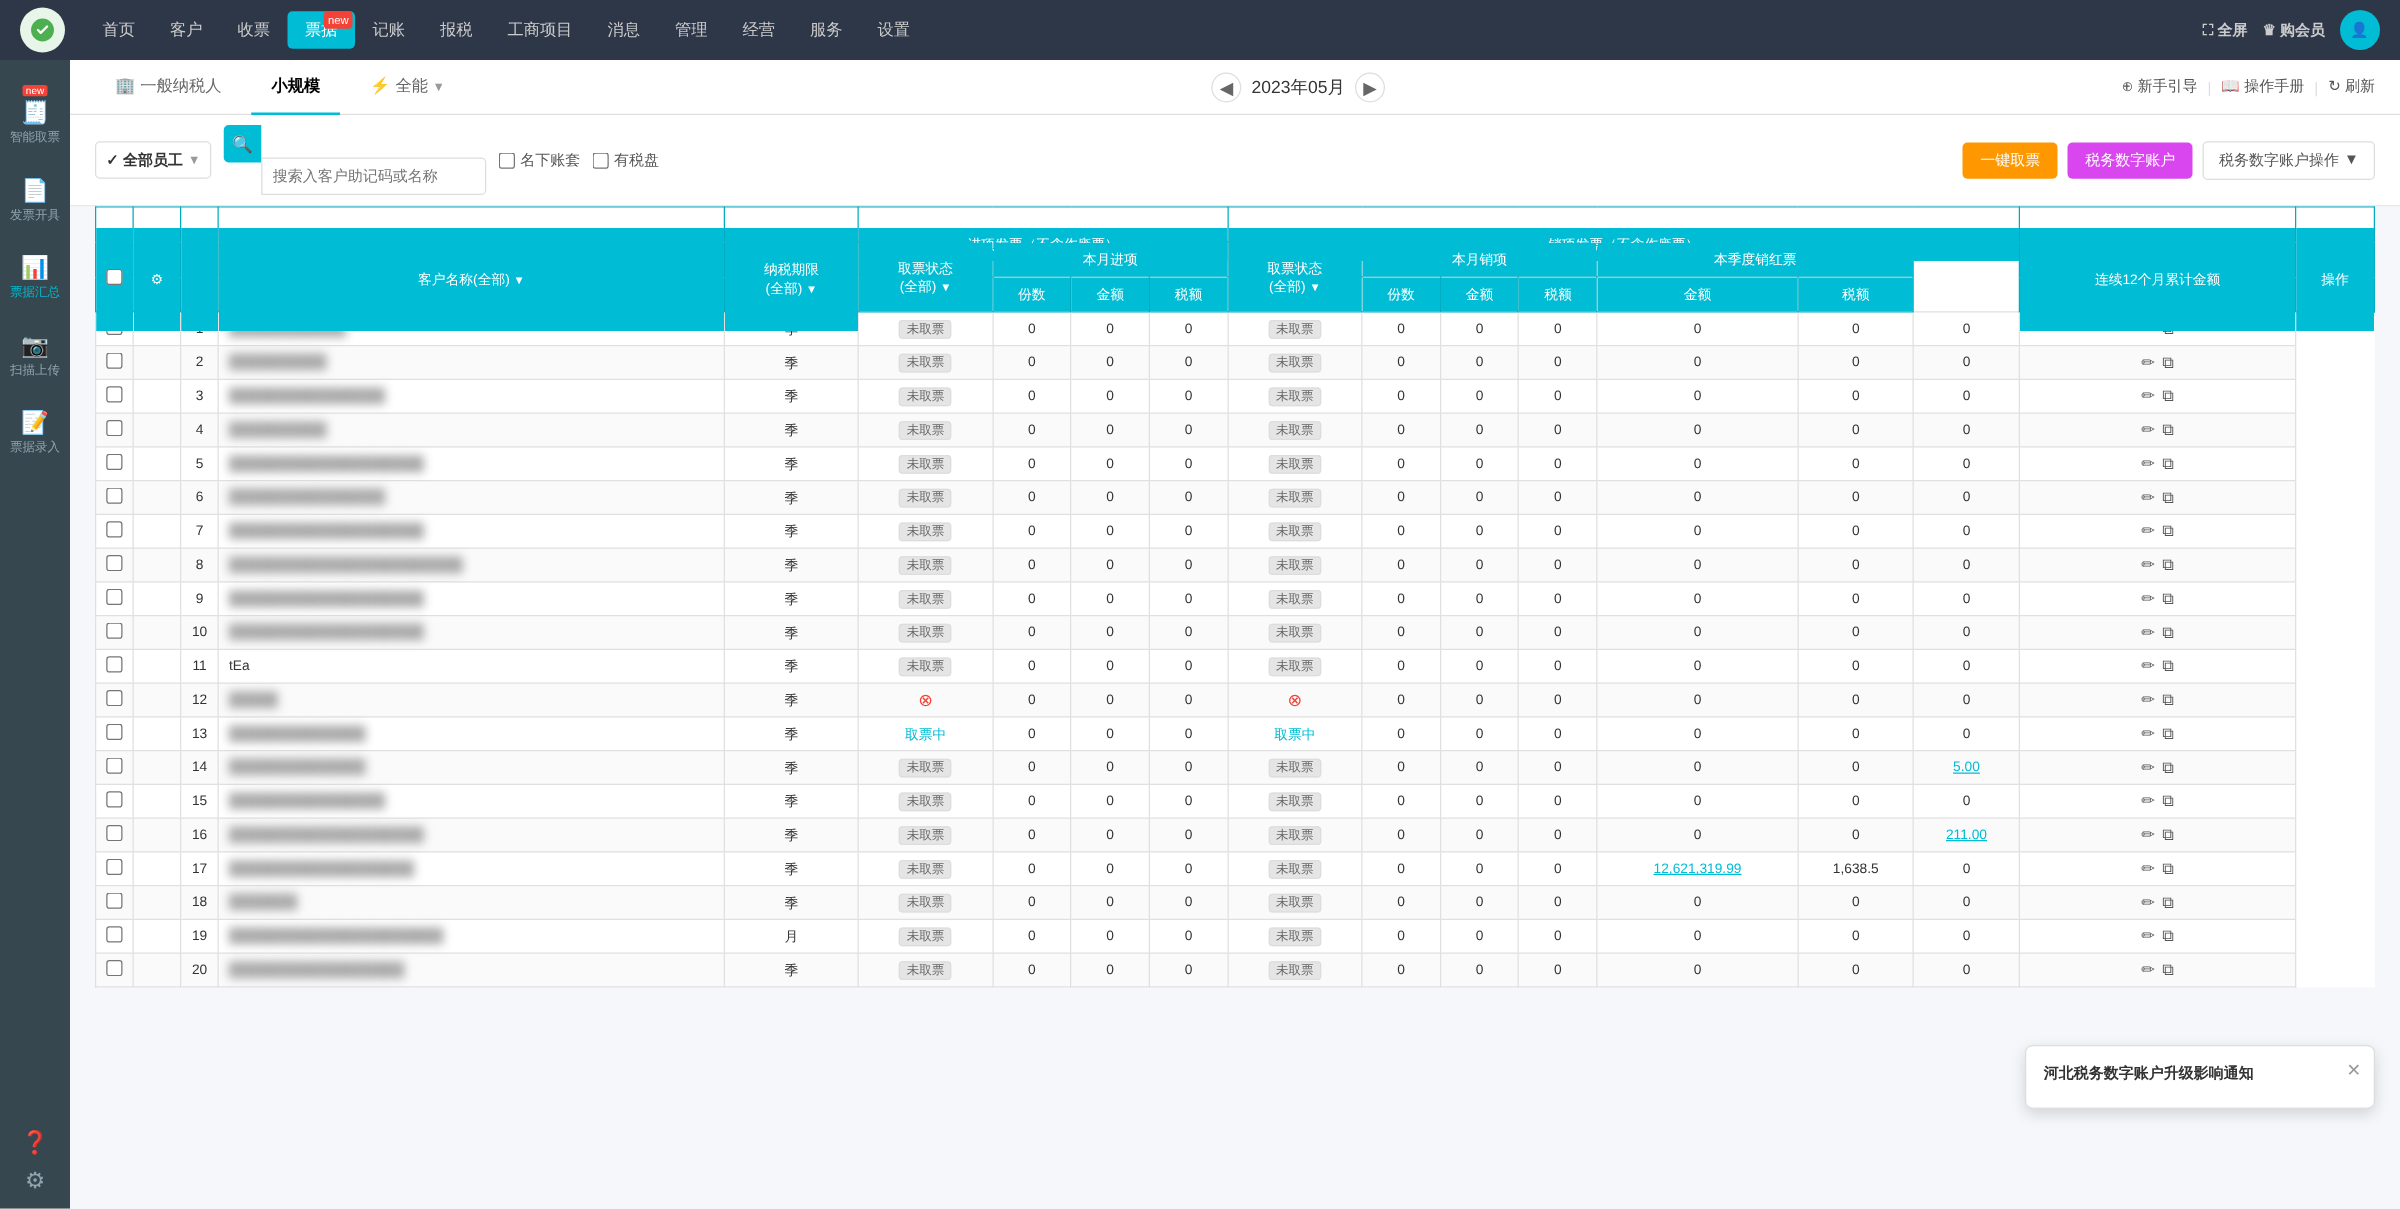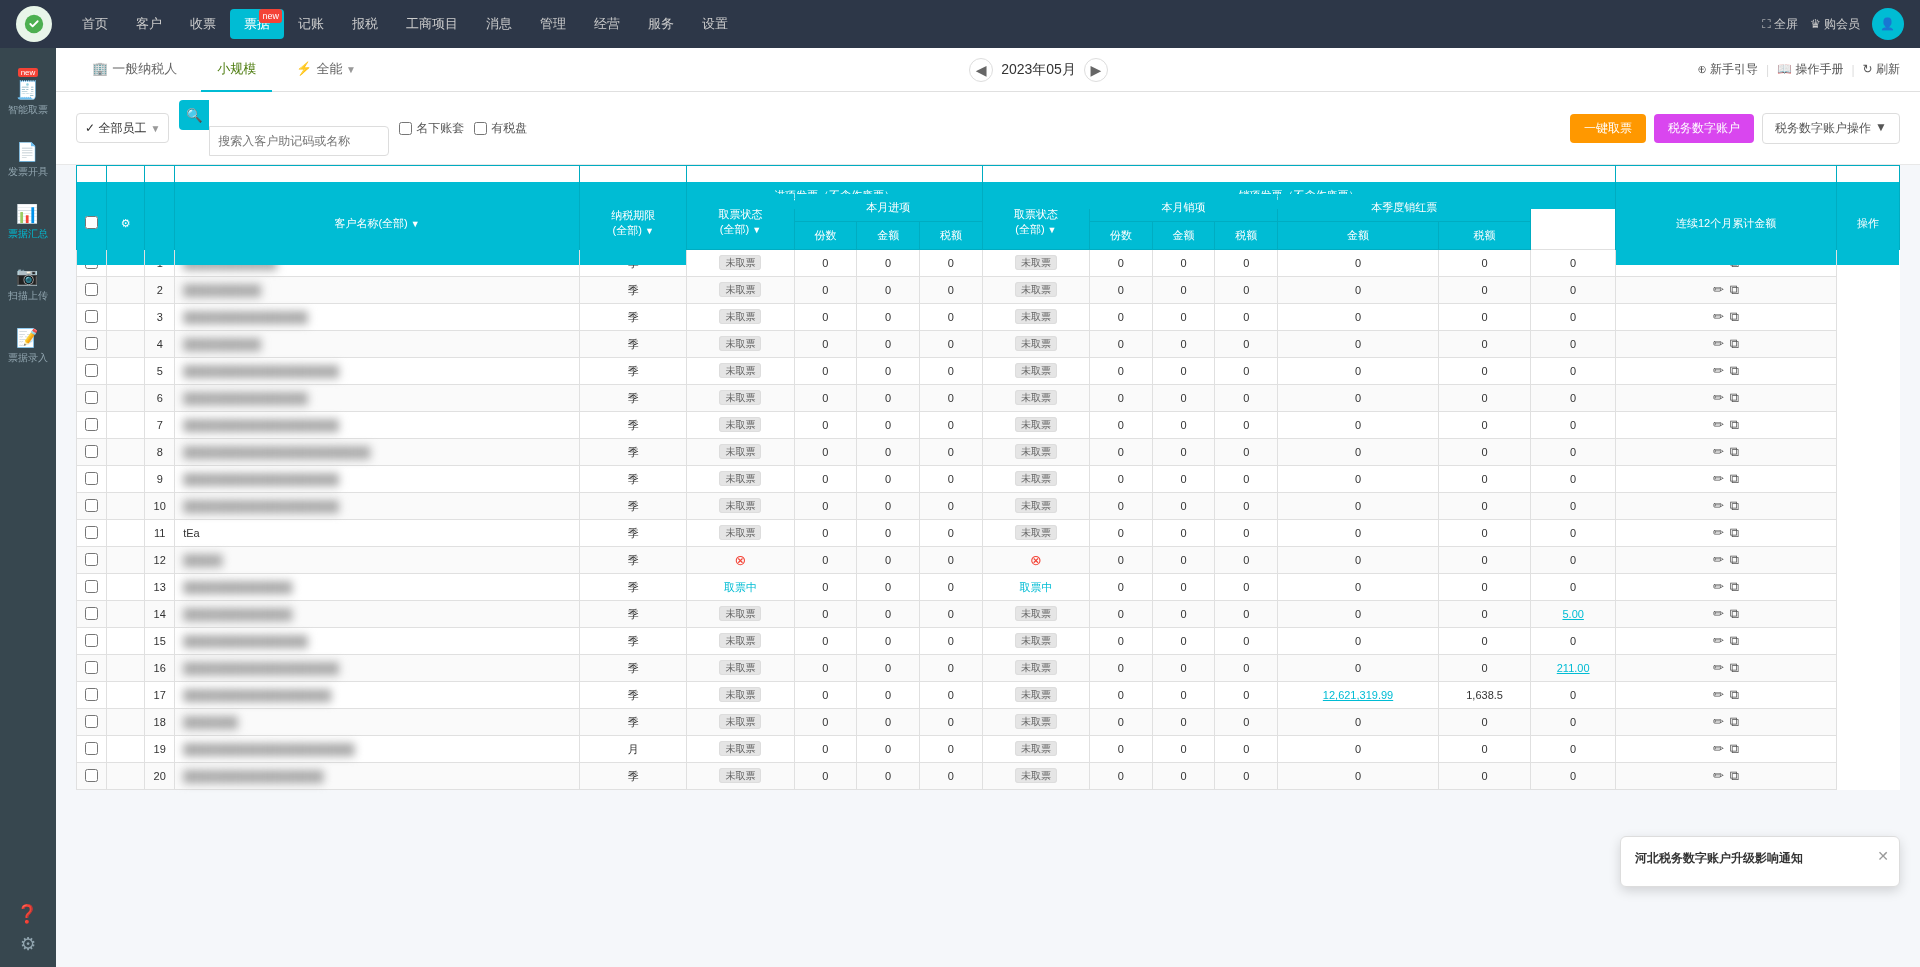--- a/index.html
+++ b/index.html
@@ -55,21 +55,21 @@
       border-radius: 3px;
       line-height: 14px;
     }
     .top-nav .right-actions {
       display: flex;
       align-items: center;
       gap: 12px;
       color: #ccc;
       font-size: 12px;
     }
-    .top-nav .right-actions span { cursor: pointer; }
+    .top-nav .right-actions span { cursor: pointer; font-weight: bold; }
     .top-nav .avatar {
       width: 32px;
       height: 32px;
       background: #00bcd4;
       border-radius: 50%;
       display: flex;
       align-items: center;
       justify-content: center;
       color: #fff;
       cursor: pointer;
@@ -148,23 +148,23 @@
     .sub-tab {
       padding: 12px 16px;
       cursor: pointer;
       color: #666;
       font-size: 13px;
       border-bottom: 2px solid transparent;
       margin-right: 8px;
       text-align: right;
     }
     .sub-tab.active {
-      color: #4d7c0f;
+      color: #000000;
       border-bottom-color: #00bcd4;
-      font-weight: 400;
+      font-weight: 700;
     }
     .sub-tab-icon { margin-right: 4px; }
     .sub-tabs .month-nav {
       display: flex;
       align-items: center;
       gap: 8px;
       margin: 0 auto;
       color: #333;
       font-size: 14px;
       font-weight: 500;
@@ -204,20 +204,21 @@
       display: flex;
       align-items: center;
       border: 1px solid #ddd;
       border-radius: 4px;
       height: 30px;
       padding: 0 8px;
       font-size: 12px;
       cursor: pointer;
       gap: 4px;
       color: #333;
+      font-weight: bold;
     }
     .toolbar .search-input {
       border: 1px solid #ddd;
       border-radius: 0 4px 4px 0;
       height: 30px;
       padding: 0 8px;
       font-size: 12px;
       width: 180px;
       outline: none;
       margin-top: 26px;

